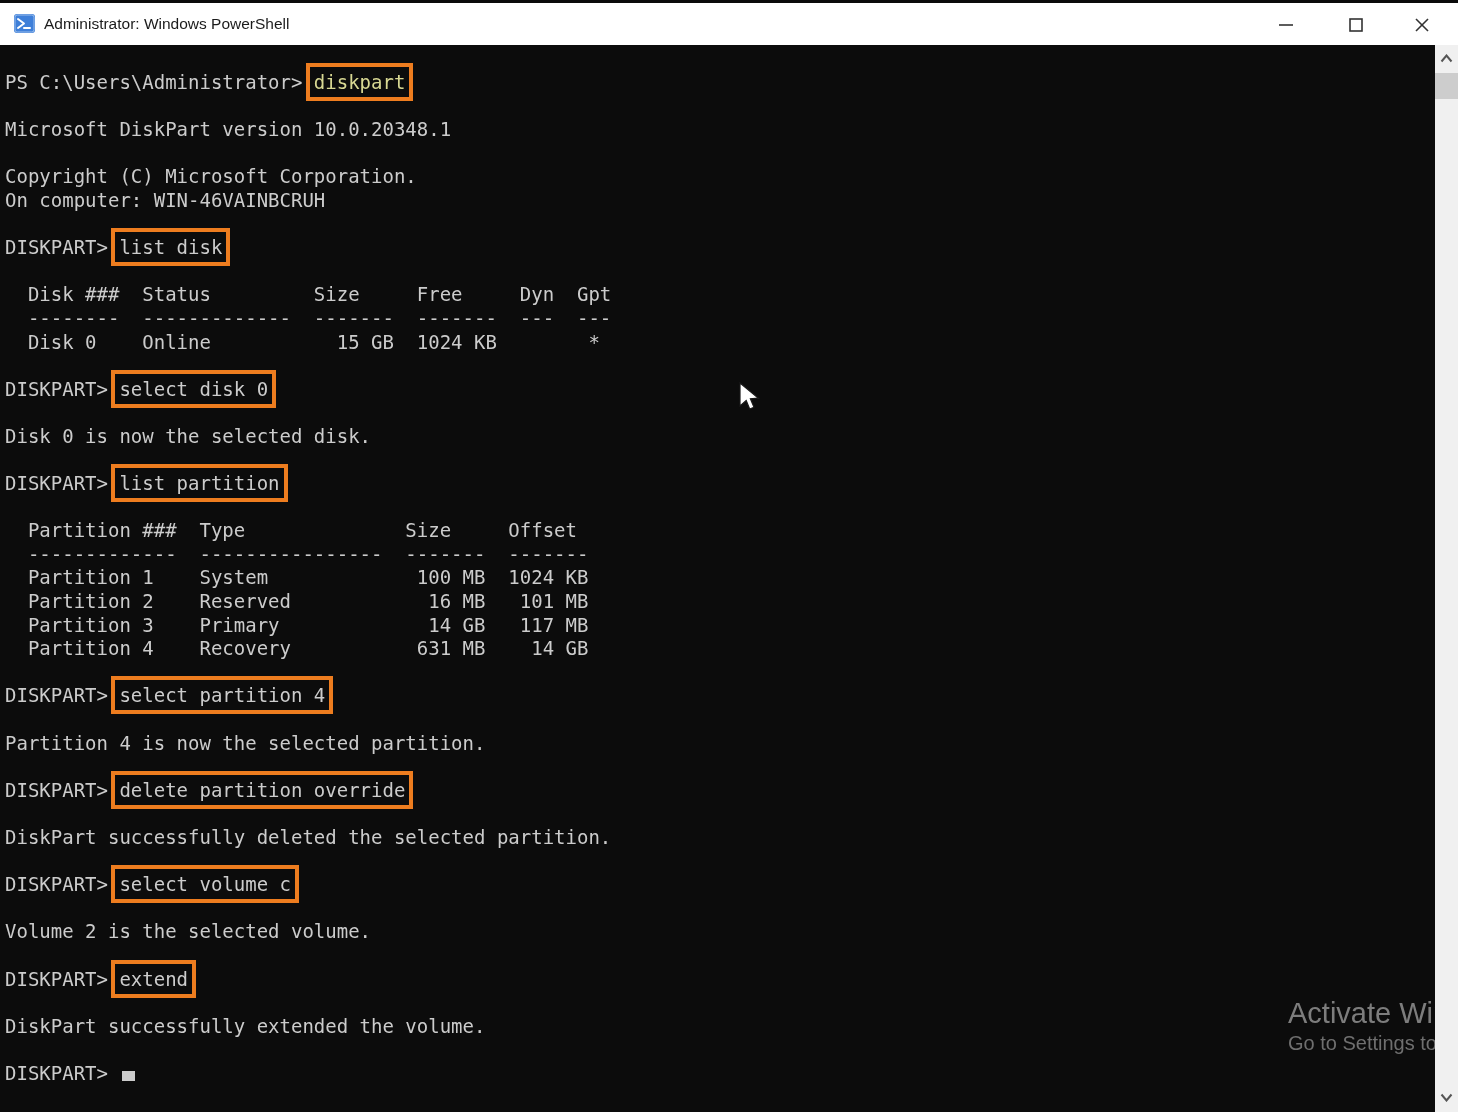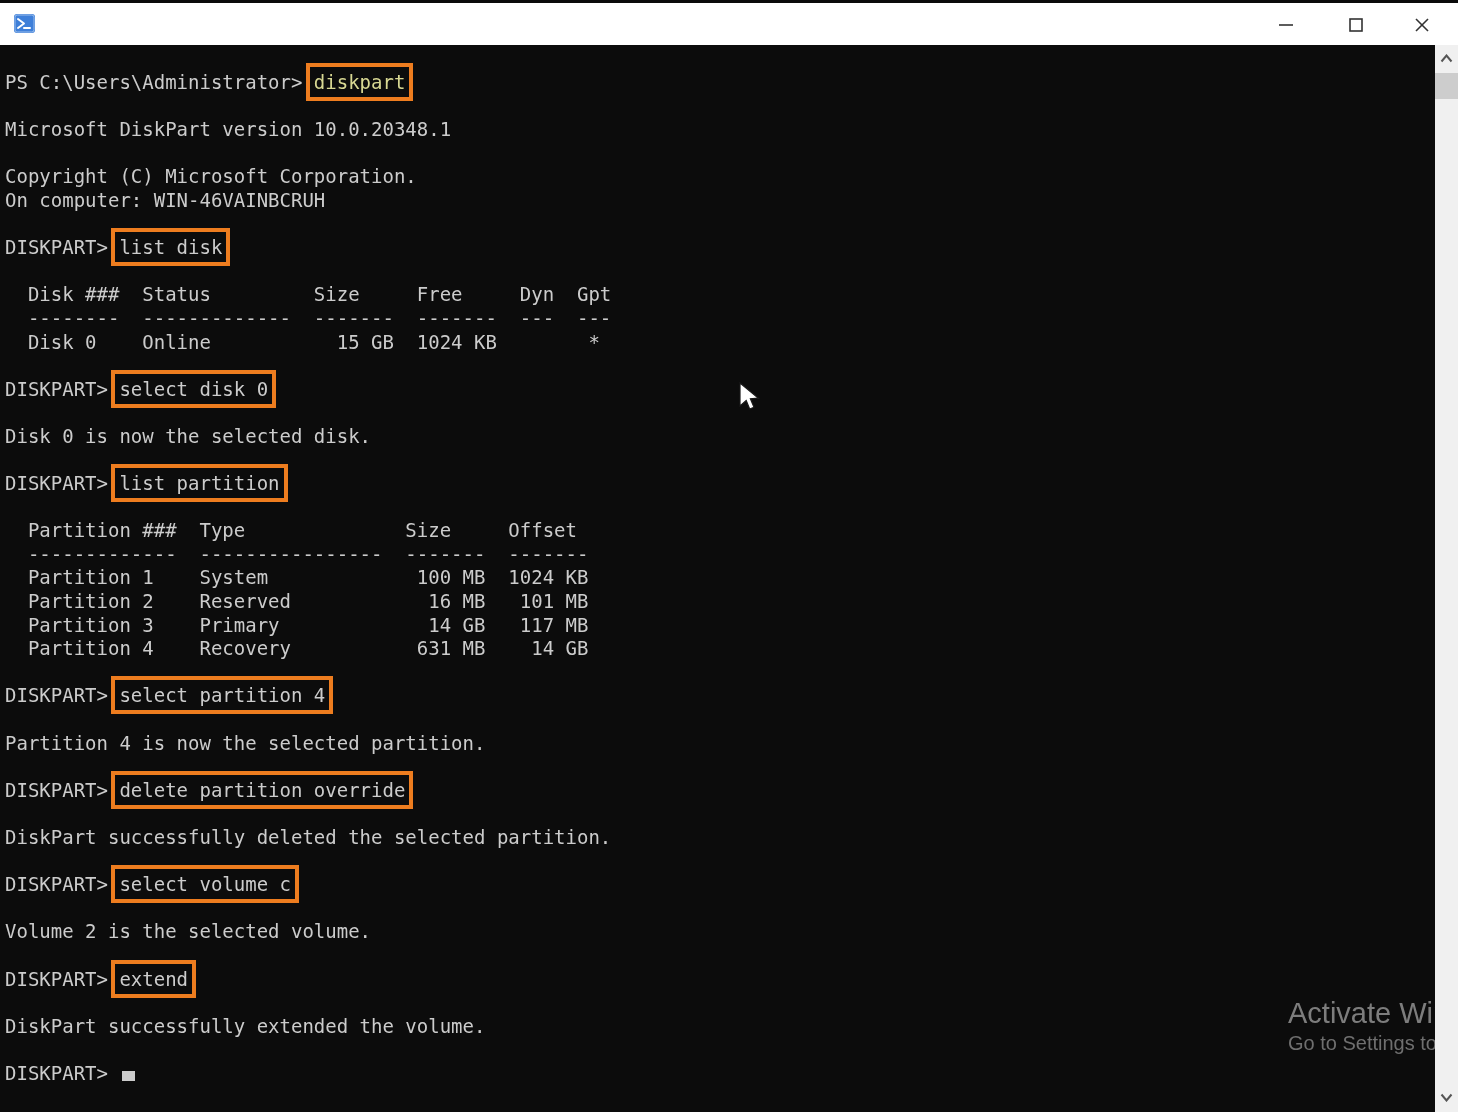--- a/index.html
+++ b/index.html
@@ -76,20 +76,21 @@
 
 <div class="titlebar">
   <span class="app-icon">
     <svg width="21" height="19" viewBox="0 0 21 19">
       <rect x="0" y="0" width="21" height="19" rx="3" fill="#3E7FD9"></rect>
       <rect x="1" y="1" width="19" height="17" rx="2.2" fill="none" stroke="#9dc0ec" stroke-width="1"></rect>
       <path d="M4 5 L10 9.5 L4 14" fill="none" stroke="#ffffff" stroke-width="2" stroke-linecap="round" stroke-linejoin="round"></path>
       <line x1="10" y1="14" x2="16" y2="14" stroke="#ffffff" stroke-width="2" stroke-linecap="round"></line>
     </svg>
   </span>
+  <span class="win-title">Administrator: Windows PowerShell</span>
 
   <span class="win-btn btn-min">
     <svg width="16" height="16" viewBox="0 0 16 16">
       <line x1="1" y1="8" x2="15" y2="8" stroke="#333" stroke-width="1.6"></line>
     </svg>
   </span>
   <span class="win-btn btn-max">
     <svg width="16" height="16" viewBox="0 0 16 16">
       <rect x="2" y="2" width="12" height="12" fill="none" stroke="#333" stroke-width="1.6"></rect>
     </svg>

